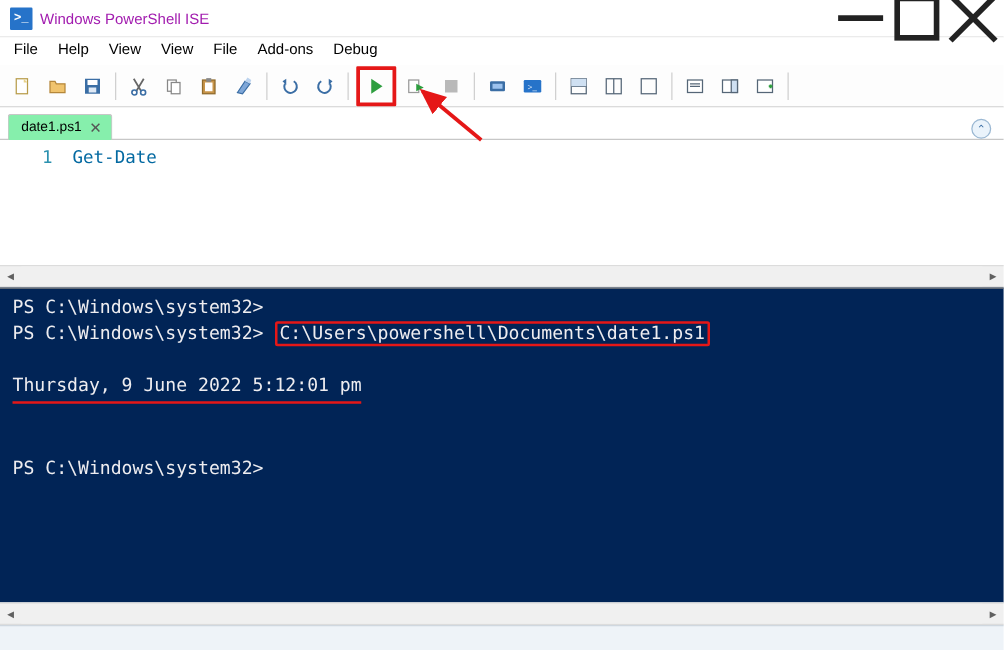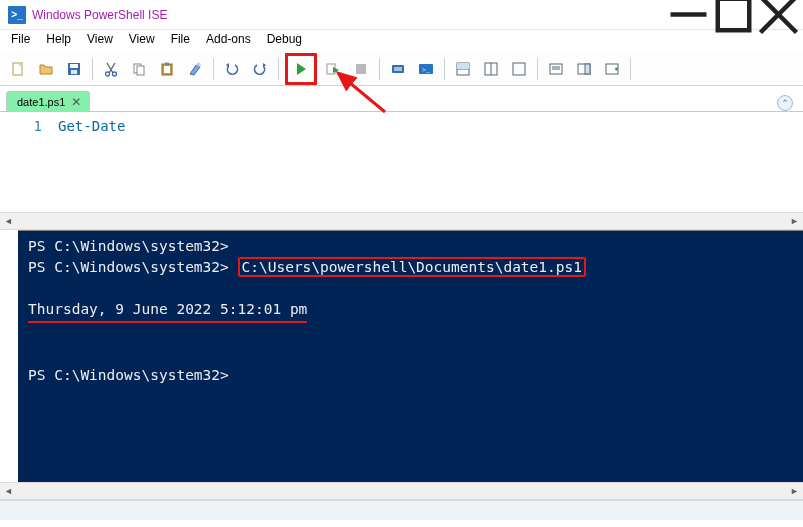--- a/index.html
+++ b/index.html
@@ -19,21 +19,21 @@
 .tabstrip { height: 26px; display: flex; align-items: flex-end; padding: 3px 6px 0 6px; background: #fff; border-bottom: 1px solid #c7c7c7; position: relative; }
 .tab { border: 1px solid #c7c7c7; border-bottom: none; border-radius: 3px 3px 0 0; background: #86efac; padding: 3px 8px 3px 10px; font-size: 11px; display: flex; align-items: center; gap: 6px; position: relative; top: 1px; }
 .tab .close { font-size: 12px; color: #555; cursor: pointer; }
 .expand-btn { margin-left: auto; margin-right: 4px; width: 16px; height: 16px; border-radius: 8px; border: 1px solid #9bb8d3; background: #eaf3fb; display: flex; align-items: center; justify-content: center; font-size: 9px; color: #3b6ea5; cursor: pointer; }
 .editor { display: flex; height: 100px; background: #fff; position: relative; }
 .gutter { width: 52px; text-align: right; padding: 6px 10px 6px 6px; color: #2b91af; font-family: Consolas, monospace; font-size: 14px; }
 .code { flex: 1; padding: 6px 6px; font-family: Consolas, monospace; font-size: 14px; color: #0369a1; }
 .hscroll-row { height: 18px; background: #f0f0f0; border-top: 1px solid #dcdcdc; border-bottom: 1px solid #dcdcdc; display: flex; }
 .hscroll-row .arrow { width: 17px; display: flex; align-items: center; justify-content: center; color: #606060; font-size: 9px; }
 .hscroll-row .thumb { flex: 1; background: #f0f0f0; }
-.console { background: #012456; color: #eeedf0; font-family: Consolas, "Lucida Console", monospace; font-size: 14.5px; min-height: 252px; padding: 5px 4px 8px 10px; line-height: 21px; white-space: pre; overflow: hidden; border-top: 1px solid #808080; margin-left: 18px; }
+.console { background: #012456; color: #eeedf0; font-family: Consolas, "Lucida Console", monospace; font-size: 14.5px; min-height: 252px; padding: 5px 4px 8px 10px; line-height: 21px; white-space: pre; overflow: hidden; border-top: 1px solid #808080; }
 .console .hl-cmd { border: 2px solid #e51717; border-radius: 2px; padding: 0 2px; }
 .console .ul-red { border-bottom: 2px solid #e51717; display: inline-block; padding-bottom: 1px; }
 .statusbar { height: 20px; background: #eef3f8; border-top: 1px solid #cfd7df; }
 .arrow-annot { position: absolute; pointer-events: none; }
 </style>
 </head>
 <body>
 
 <div class="titlebar">
   <div class="icon-box">&gt;_</div>

